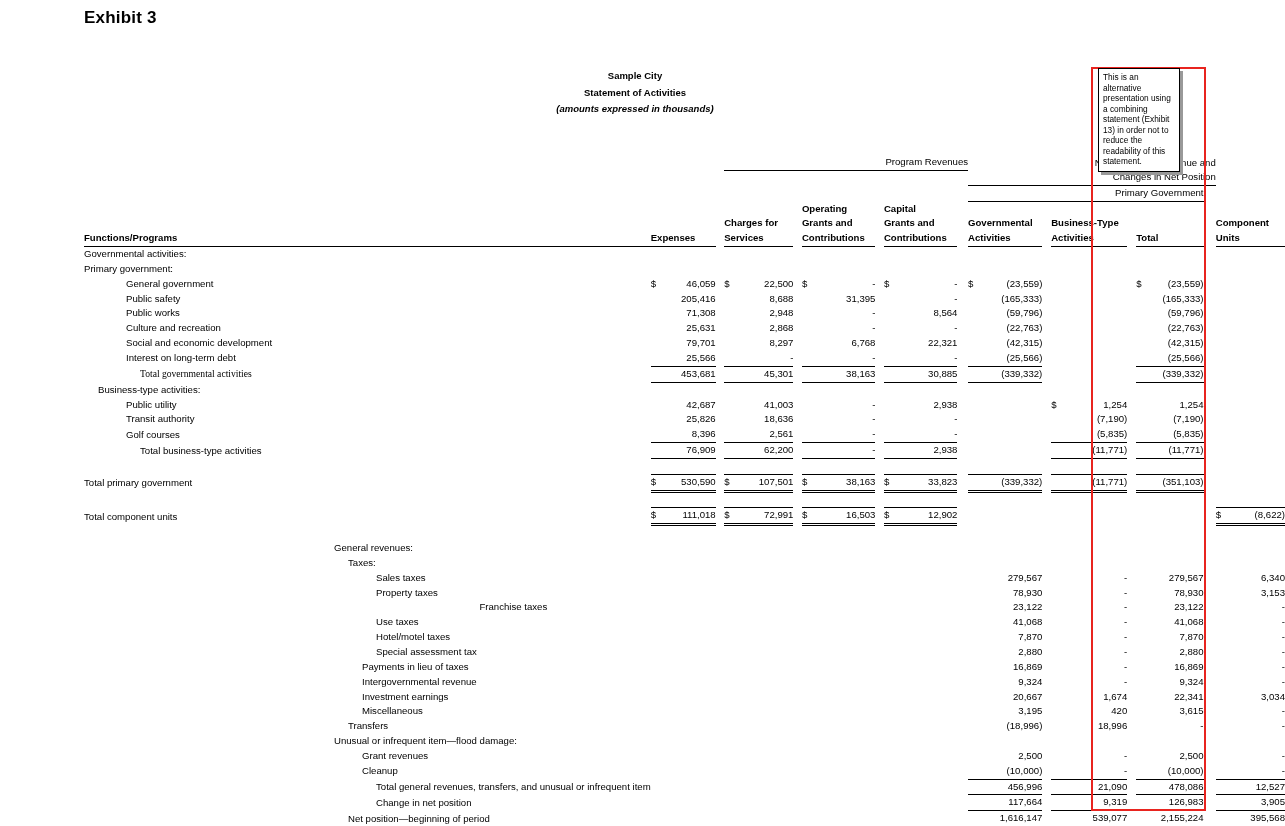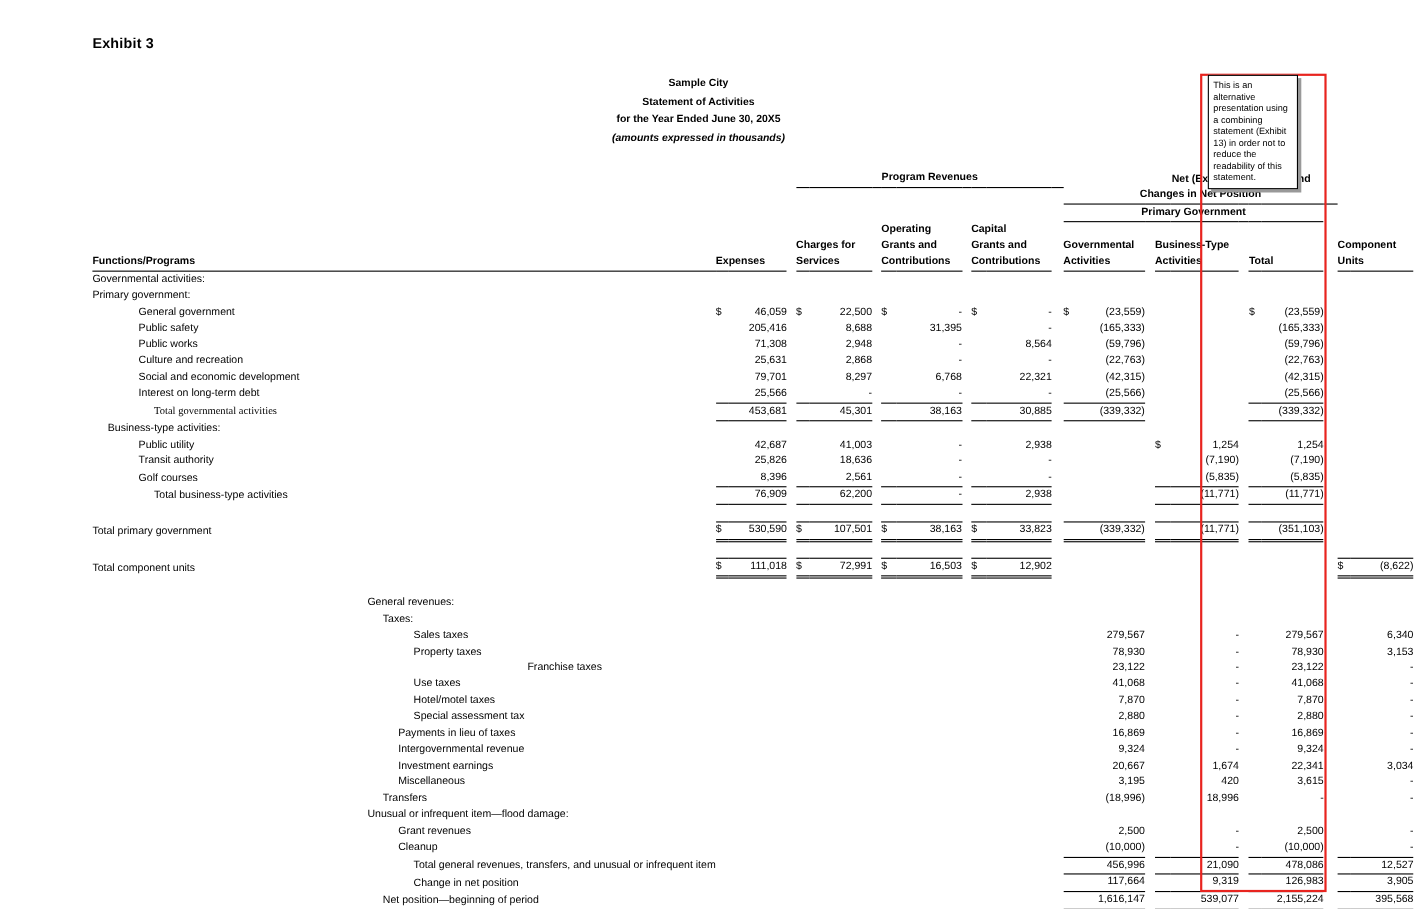--- a/index.html
+++ b/index.html
@@ -9,24 +9,23 @@
   body {
     width: 1285px; height: 826px;
     position: relative;
     font-family: "Liberation Sans", sans-serif;
     color: #000;
     overflow: hidden;
   }
   #exhibit-title {
     position: absolute;
     left: 84px; top: 8px;
-    font-size: 13px;
+    font-size: 17px;
     font-weight: bold;
     letter-spacing: 0.2px;
-    margin-top: 24px;
   }
 
   
   #stmt-heading {
     position: absolute;
     left: 450px; top: 68px;
     width: 370px;
     text-align: center;
     font-size: 9.5px;
     font-weight: bold;
@@ -89,42 +88,41 @@
   .i0 { padding-left: 0px; }
   .i1 { padding-left: 14px; }
 
   
   .top1   { border-top: 1px solid #000; }
   .bot1   { border-bottom: 1px solid #000; }
   .dbl    { border-bottom: 3px double #000; }
   .hdr-under { border-bottom: 1px solid #000; }
 
   .hrow td { height: 13px; line-height: 13px; }
-  .hspan { text-align: center; font-weight: bold; font-size: 9.6px; }
+  .hspan { text-align: right; font-weight: normal; font-size: 9.6px; }
   .hunder { border-bottom: 1px solid #000; }
 
   .spacer td { height: 7px; line-height: 7px; }
   .spacer-lg td { height: 15px; line-height: 15px; }
 
   .hdrcell {
     font-weight: bold;
     vertical-align: bottom;
     line-height: 12.5px;
     white-space: normal;
   }
 </style>
 </head>
 <body>
 
 <div id="exhibit-title">Exhibit 3</div>
 
 <div id="stmt-heading">
   <div>Sample City</div>
   <div>Statement of Activities</div>
-  <div>for the Year Ended June 30, 20X5</div>
   <div class="italic">(amounts expressed in thousands)</div>
 </div>
 
 <div id="red-region"></div>
 <div id="callout-box">This is an alternative presentation using a combining statement (Exhibit 13) in order not to reduce the readability of this statement.</div>
 
 <table class="fin">
   <colgroup>
     <col class="c-label">
       <col class="c-sym">

